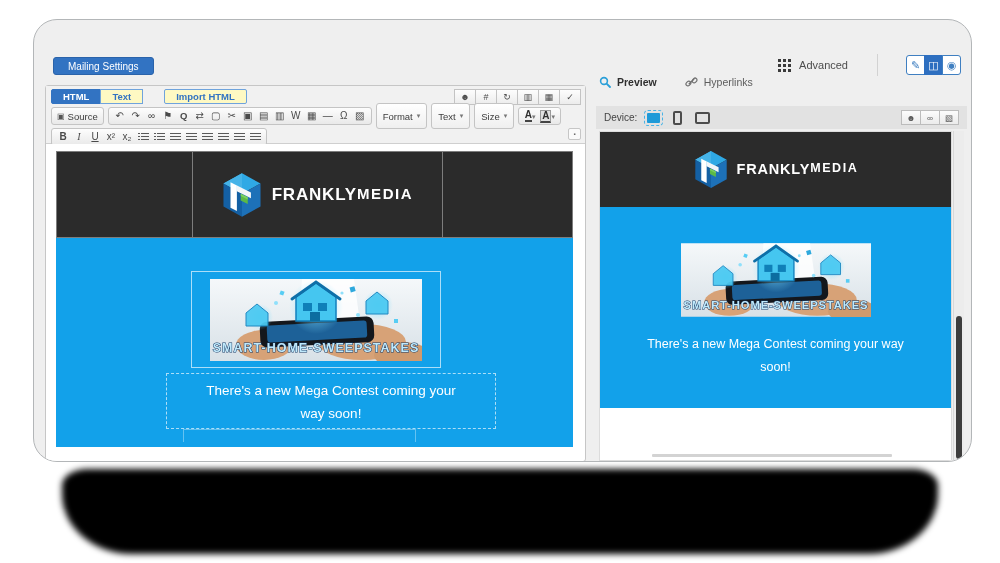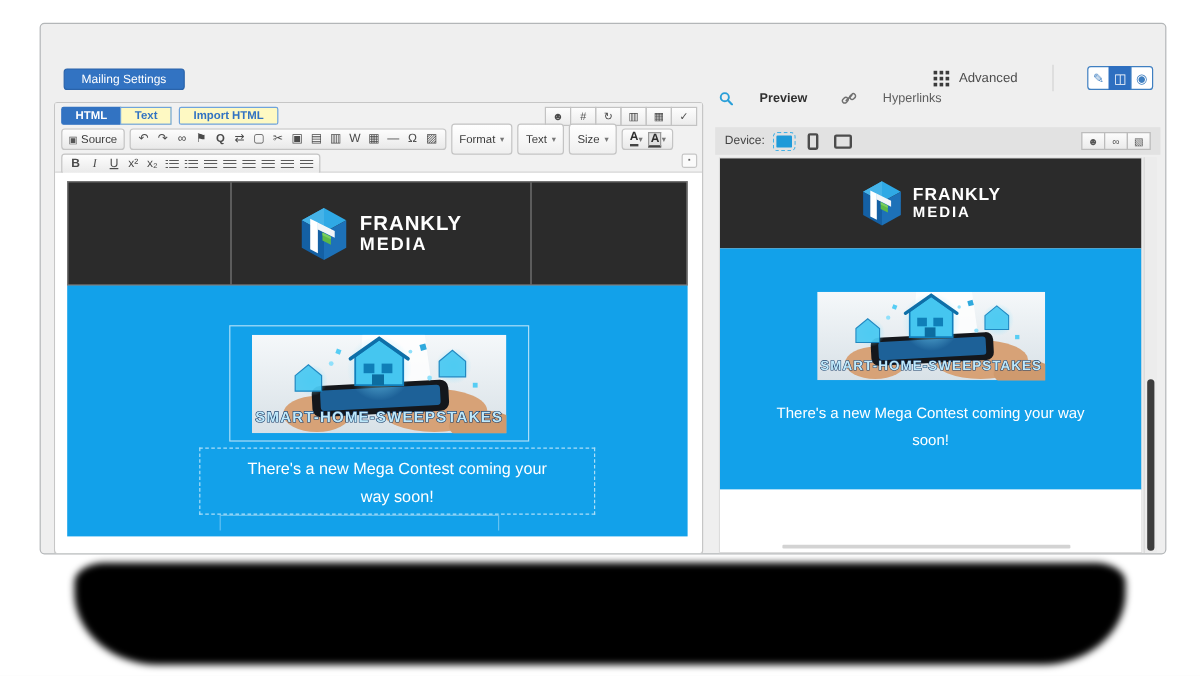--- a/index.html
+++ b/index.html
@@ -4,21 +4,21 @@
 <style>
 *{margin:0;padding:0;box-sizing:border-box}
 html,body{width:1000px;height:563px;background:#fff;font-family:"Liberation Sans",sans-serif;overflow:hidden}
 body{position:relative}
 a{cursor:pointer;text-decoration:none}
 
 
 .base-shadow{position:absolute;left:62px;top:469px;width:876px;height:85px;background:#000;
  border-radius:26px 26px 70px 70px/16px 16px 60px 60px;filter:blur(3px);z-index:1}
 .window{position:absolute;left:33px;top:19px;width:939px;height:443px;background:#efefef;
- border:1px solid #b3b6b8;border-radius:4px;z-index:2;overflow:hidden}
+ border:1px solid #b3b6b8;border-radius:24px;z-index:2;overflow:hidden}
 
 
 .mailing-btn{position:absolute;left:19px;top:37px;height:18px;padding:0 14px;display:inline-flex;
  align-items:center;background:#3273c2;color:#fff;font-size:10px;border-radius:3px;border:1px solid #2a63aa}
 .top-right{position:absolute;right:10px;top:34px;display:flex;align-items:center;gap:29px}
 .advanced{display:flex;align-items:center;gap:8px;color:#4d4d4d;font-size:11px}
 .grid-icon{width:3px;height:3px;background:#3b3b3b;display:inline-block;margin:0 10px 10px 0;
  box-shadow:5px 0 #3b3b3b,10px 0 #3b3b3b,0 5px #3b3b3b,5px 5px #3b3b3b,10px 5px #3b3b3b,0 10px #3b3b3b,5px 10px #3b3b3b,10px 10px #3b3b3b}
 .vdiv{width:1px;height:22px;background:#d2d2d2}
 .toggles{display:flex}
@@ -30,21 +30,21 @@
 
 
 .editor-panel{position:absolute;left:11px;top:65px;width:541px;height:377px;background:#fff;
  border:1px solid #c6c6c6;border-radius:3px}
 .ed-head{position:relative;background:#f1f1f1;border-bottom:1px solid #cfcfcf;padding:2px 4px 2px 5px;height:58px}
 .ed-tabs-row{display:flex;align-items:center;height:17px}
 .ed-tabs{display:flex}
 .ed-tab{height:15px;display:inline-flex;align-items:center;padding:0 11px;font-size:9.5px;font-weight:bold;
  border:1px solid #6fa3dc;background:#fef9c3;color:#3273c2;margin-left:-1px}
 .ed-tab.active{background:#3273c2;color:#fff;border-color:#3273c2;border-radius:2px 0 0 2px;margin-left:0}
-.ed-tab.solo{margin-left:6px;border-radius:2px}
+.ed-tab.solo{margin-left:21px;border-radius:2px}
 .plugin-row{margin-left:auto;display:flex}
 .pbtn{width:22px;height:16px;border:1px solid #c3c3c3;background:linear-gradient(#fdfdfd,#ececec);
  color:#4a4a4a;font-size:9px;display:flex;align-items:center;justify-content:center;margin-left:-1px}
 .tb-row{display:flex;align-items:center;gap:4px;height:20px;margin-top:1px}
 .tgroup{display:inline-flex;align-items:center;gap:4px;background:linear-gradient(#fdfdfd,#e9e9e9);
  border:1px solid #c4c4c4;border-radius:3px;padding:0 5px;height:18px}
 .source-btn{font-size:9.5px;color:#3c3c3c;gap:3px}
 .src-ico{font-size:8px;color:#555}
 .ico{display:inline-flex;align-items:center;justify-content:center;min-width:12px;height:14px;
  font-size:10px;color:#4a4a4a;line-height:1}
@@ -66,35 +66,35 @@
 .collapse-btn{position:absolute;right:4px;top:42px;width:13px;height:12px;border:1px solid #c6c6c6;
  background:#fafafa;color:#666;font-size:6px;display:flex;align-items:center;justify-content:center;border-radius:2px}
 
 
 .ed-content{position:relative;height:316px;background:#fff;overflow:hidden;border-radius:0 0 3px 3px}
 .em-header{position:absolute;left:10px;top:7px;width:517px;height:87px;background:#2b2b2b;border:1px solid #7d7d7d}
 .cell-line{position:absolute;top:0;bottom:0;width:1px;background:#8c8c8c;opacity:.85}
 .cell-line.l1{left:135px}.cell-line.l2{left:385px}
 .logo-wrap{position:absolute;left:135px;width:250px;top:0;bottom:0;display:flex;align-items:center;justify-content:center;gap:9px}
 .logo-slot svg{display:block}
-.brand{display:flex;flex-direction:column;color:#fff;font-weight:bold;line-height:1.02}
+.brand{display:flex;flex-direction:row;color:#fff;font-weight:bold;line-height:1.02}
 .brand .t1{font-size:17px;letter-spacing:.8px}
 .brand .t2{font-size:15px;letter-spacing:1.6px}
 .em-blue{position:absolute;left:10px;top:94px;width:517px;height:209px;background:#12a1ea}
 .img-block{position:absolute;left:135px;top:33px;width:250px;height:97px;border:1px solid rgba(255,255,255,.65);
  display:flex;align-items:flex-start;justify-content:center;padding-top:7px}
 .sweep-slot svg{display:block;width:212px;height:82px}
 .txt-block{position:absolute;left:110px;top:135px;width:330px;height:56px;border:1px dashed rgba(255,255,255,.65)}
 .txt-block p{margin-top:5px;text-align:center;color:#fff;font-size:13.5px;line-height:23px;padding:0 30px}
 .sub-rect{position:absolute;left:127px;top:191px;width:233px;height:13px;
  border:1px solid rgba(255,255,255,.35);border-bottom:none}
 
 
 .pv-tabs{position:absolute;left:565px;top:56px;height:26px;display:flex;gap:28px;align-items:flex-start}
-.pv-tab{display:flex;align-items:center;gap:22px;font-size:10.5px;color:#5d5d5d;padding-bottom:25px}
+.pv-tab{display:flex;align-items:center;gap:6px;font-size:10.5px;color:#5d5d5d;padding-bottom:25px}
 .pv-tab.active{color:#2f2f2f;font-weight:bold;border-bottom:3px solid #2d9ad6}
 .pv-tab-ico{display:flex;align-items:center}
 .pv-devicebar{position:absolute;left:562px;top:86px;width:371px;height:23px;background:#e2e2e2;
  display:flex;align-items:center;padding:0 8px;gap:10px}
 .dev-label{font-size:10px;color:#444}
 .dev-row{display:flex;align-items:center;gap:13px}
 .dev{display:inline-block}
 .dev-desktop{width:13px;height:10px;background:#1f9ad8;border-radius:1px}
 .dev-desktop.active{outline:1px dashed #45b2e6;outline-offset:2px}
 .dev-mobile{width:9px;height:14px;border:2px solid #4c4c4c;border-radius:2px}

